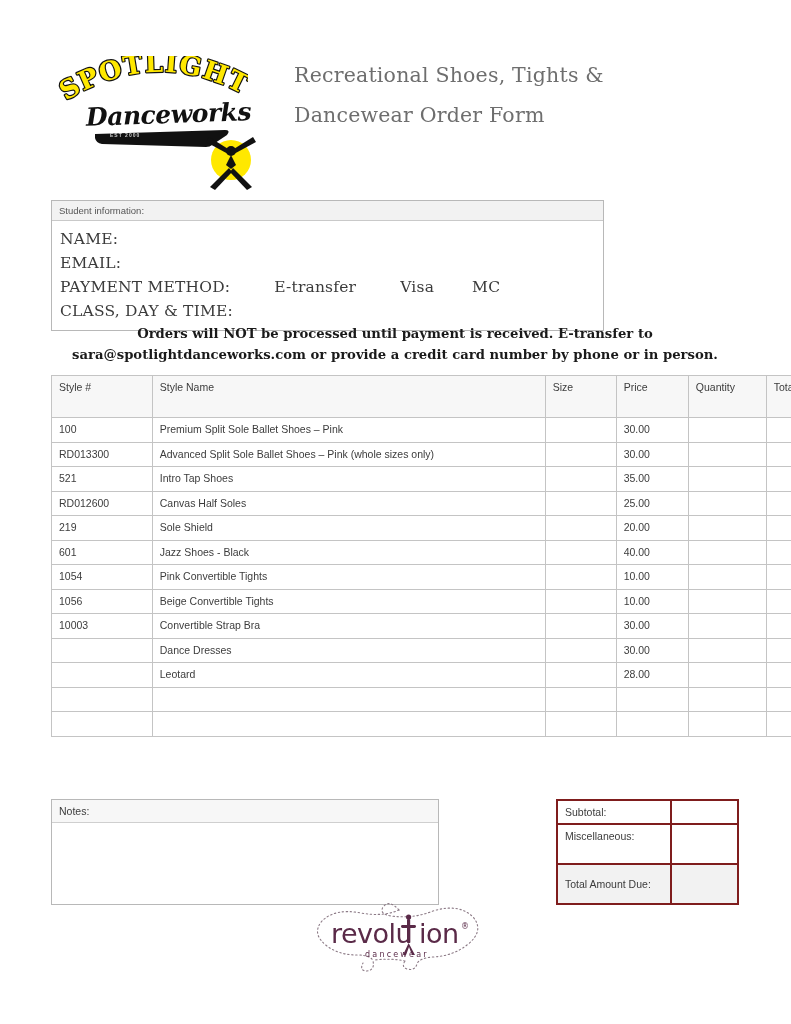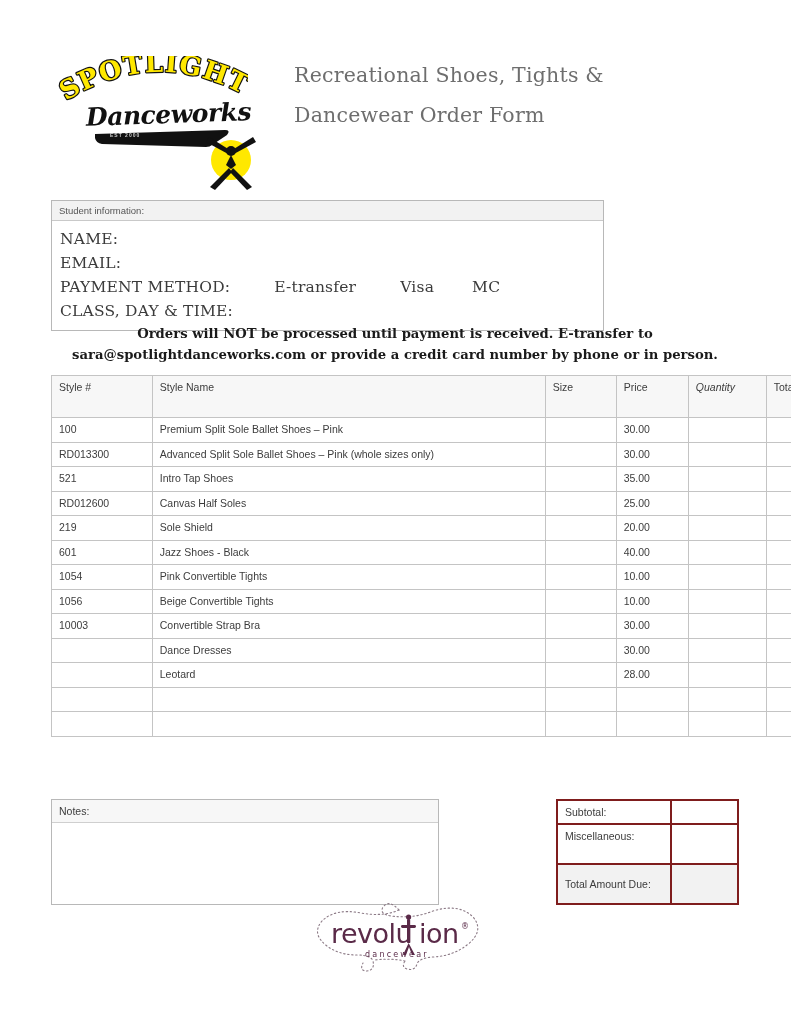--- a/index.html
+++ b/index.html
@@ -145,21 +145,21 @@
     background: #f7f7f7;
     font-weight: normal;
     height: 42px;
     line-height: 1.32;
   }
   .order-table tbody td { height: 24.5px; line-height: 1.2; }
   .col-style  { width: 88px; }
   .col-name   { width: 343px; }
   .col-size   { width: 62px; }
   .col-price  { width: 63px; }
-  .col-qty    { width: 68px; font-style: italic; }
+  .col-qty    { width: 68px; }
   .col-total  { width: 64px; }
 
   
   .notes-box {
     position: absolute;
     left: 51px; top: 799px;
     width: 388px; height: 106px;
     border: 1px solid #b8b8b8;
     background: #fff;
   }

